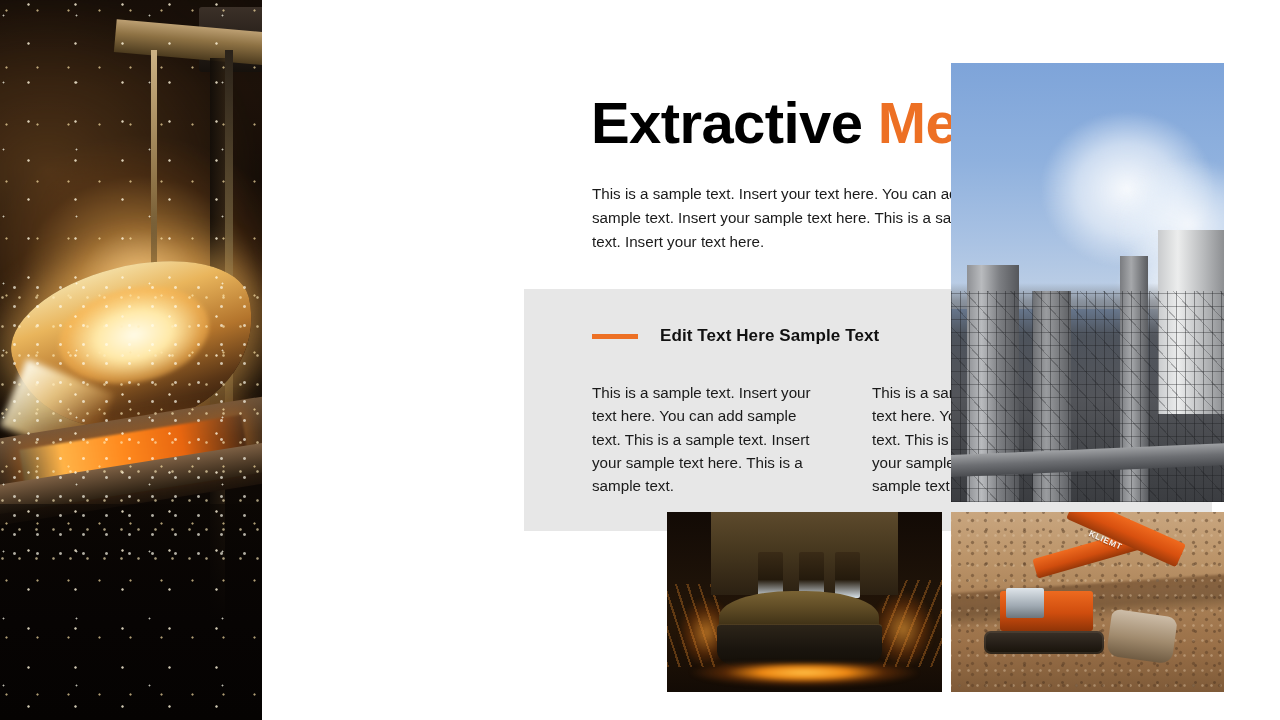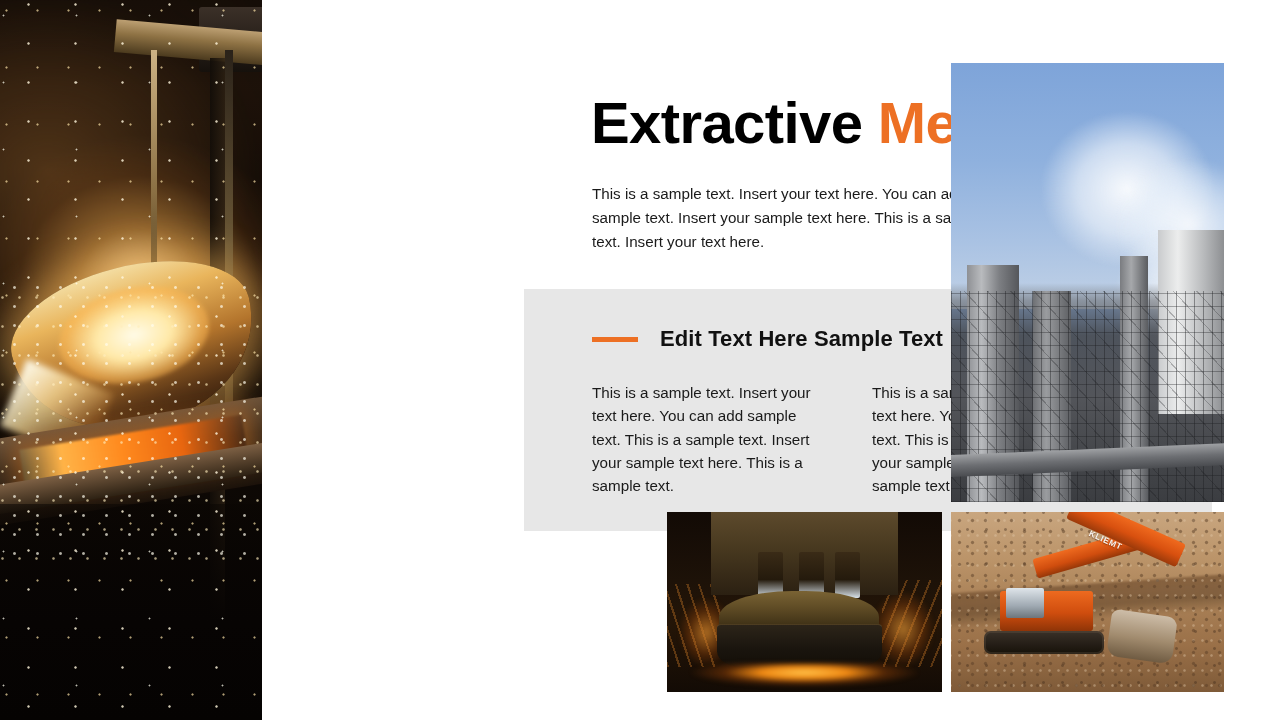--- a/index.html
+++ b/index.html
@@ -238,21 +238,21 @@
     gap: 22px;
   }
   .head-dash {
     width: 46px;
     height: 5px;
     background: #ED7024;
     flex: 0 0 auto;
   }
   .section-title {
     margin: 0;
-    font-size: 22px;
+    font-size: 17px;
     font-weight: 700;
     color: #111111;
     letter-spacing: 0.1px;
     white-space: nowrap;
   }
   .cols {
     position: absolute;
     left: 68px;
     top: 92px;
     width: 580px;

